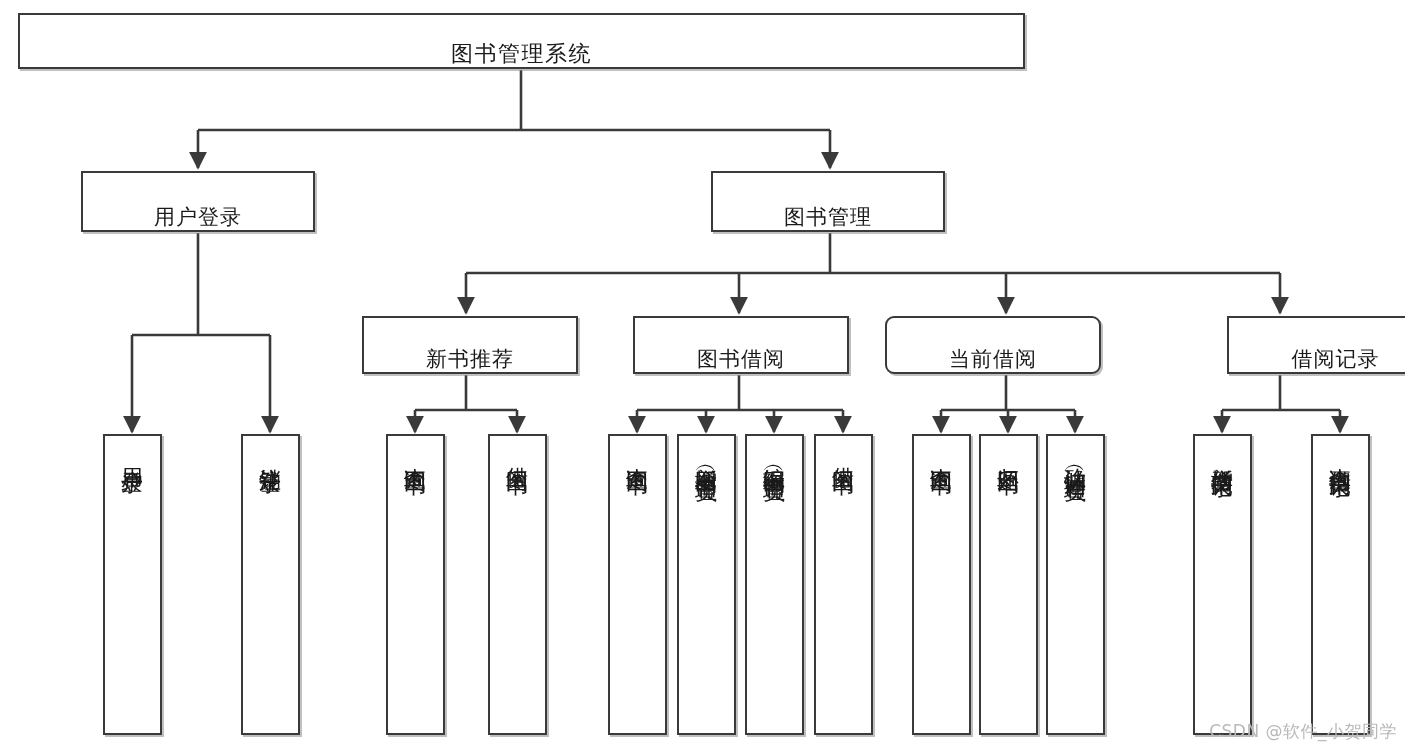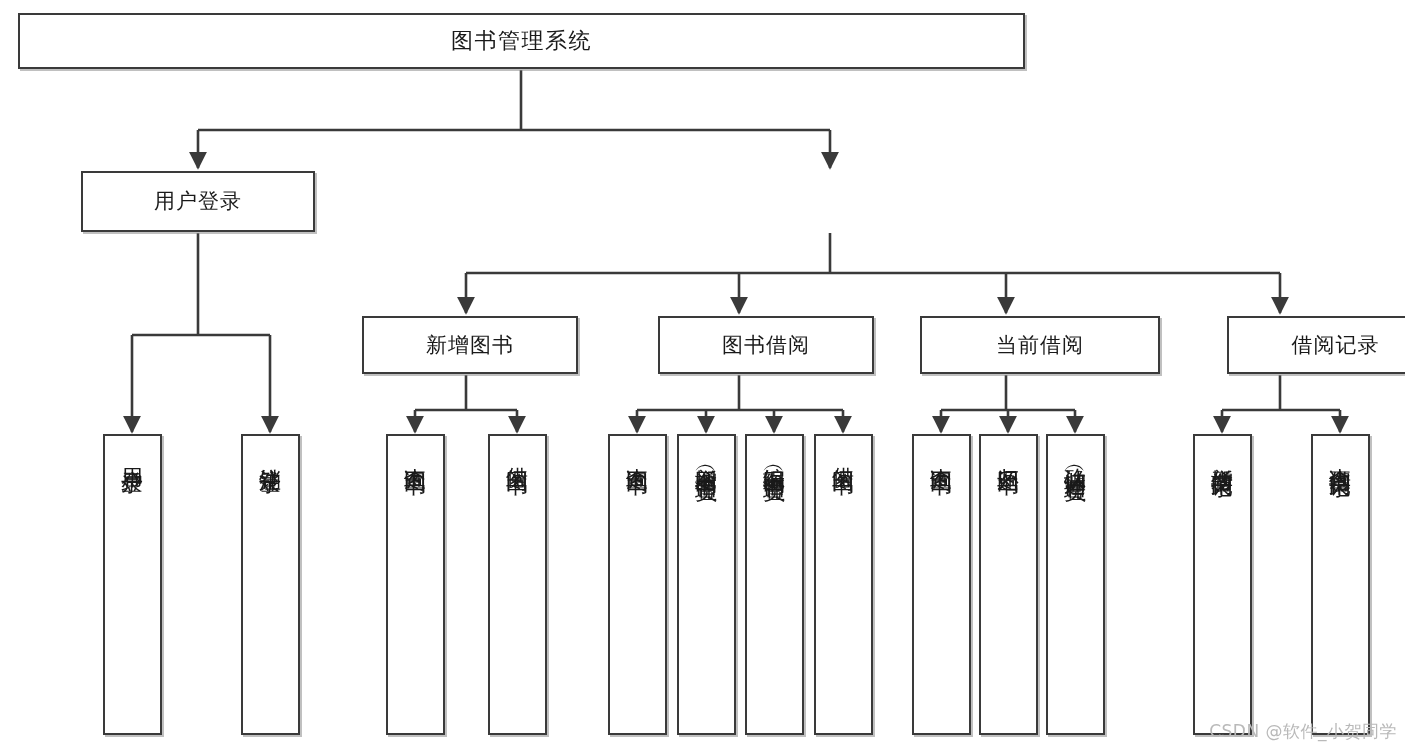--- a/index.html
+++ b/index.html
@@ -26,21 +26,21 @@
     height: 747px;
     pointer-events: none;
   }
   .node {
     position: absolute;
     box-sizing: border-box;
     background: #ffffff;
     border: 2px solid #3a3a3a;
     box-shadow: 2px 2px 0 rgba(140,140,140,0.55);
     display: flex;
-    align-items: center;
+    align-items: flex-end;
     justify-content: center;
     color: #1a1a1a;
   }
   .node-label {
     display: block;
     text-align: center;
     line-height: 1.18;
     white-space: nowrap;
   }
   
@@ -133,28 +133,31 @@
     </g>
   </svg>
 
   <div class="node horiz root" style="left:18px; top:13px; width:1007px; height:56px;">
     <span class="node-label">图书管理系统</span>
   </div>
 
   <div class="node horiz" style="left:81px; top:171px; width:234px; height:61px;">
     <span class="node-label">用户登录</span>
   </div>
+  <div class="node horiz" style="left:711px; top:171px; width:234px; height:61px;">
+    <span class="node-label">图书管理</span>
+  </div>
 
   <div class="node horiz" style="left:362px; top:316px; width:216px; height:58px;">
-    <span class="node-label">新增图书</span>
-  </div>
-  <div class="node horiz" style="left:658px; top:316px; width:216px; height:58px;">
+    <span class="node-label">新书推荐</span>
+  </div>
+  <div class="node horiz" style="left:633px; top:316px; width:216px; height:58px;">
     <span class="node-label">图书借阅</span>
   </div>
-  <div class="node horiz" style="left:920px; top:316px; width:240px; height:58px;">
+  <div class="node horiz" style="left:885px; top:316px; width:216px; height:58px;border-radius:9px;">
     <span class="node-label">当前借阅</span>
   </div>
   <div class="node horiz" style="left:1227px; top:316px; width:217px; height:58px;">
     <span class="node-label">借阅记录</span>
   </div>
 
   <div class="node vert" style="left:103px; top:434px; width:59px; height:301px;">
     <span class="node-label">用户登录</span>
   </div>
   <div class="node vert" style="left:241px; top:434px; width:59px; height:301px;">

